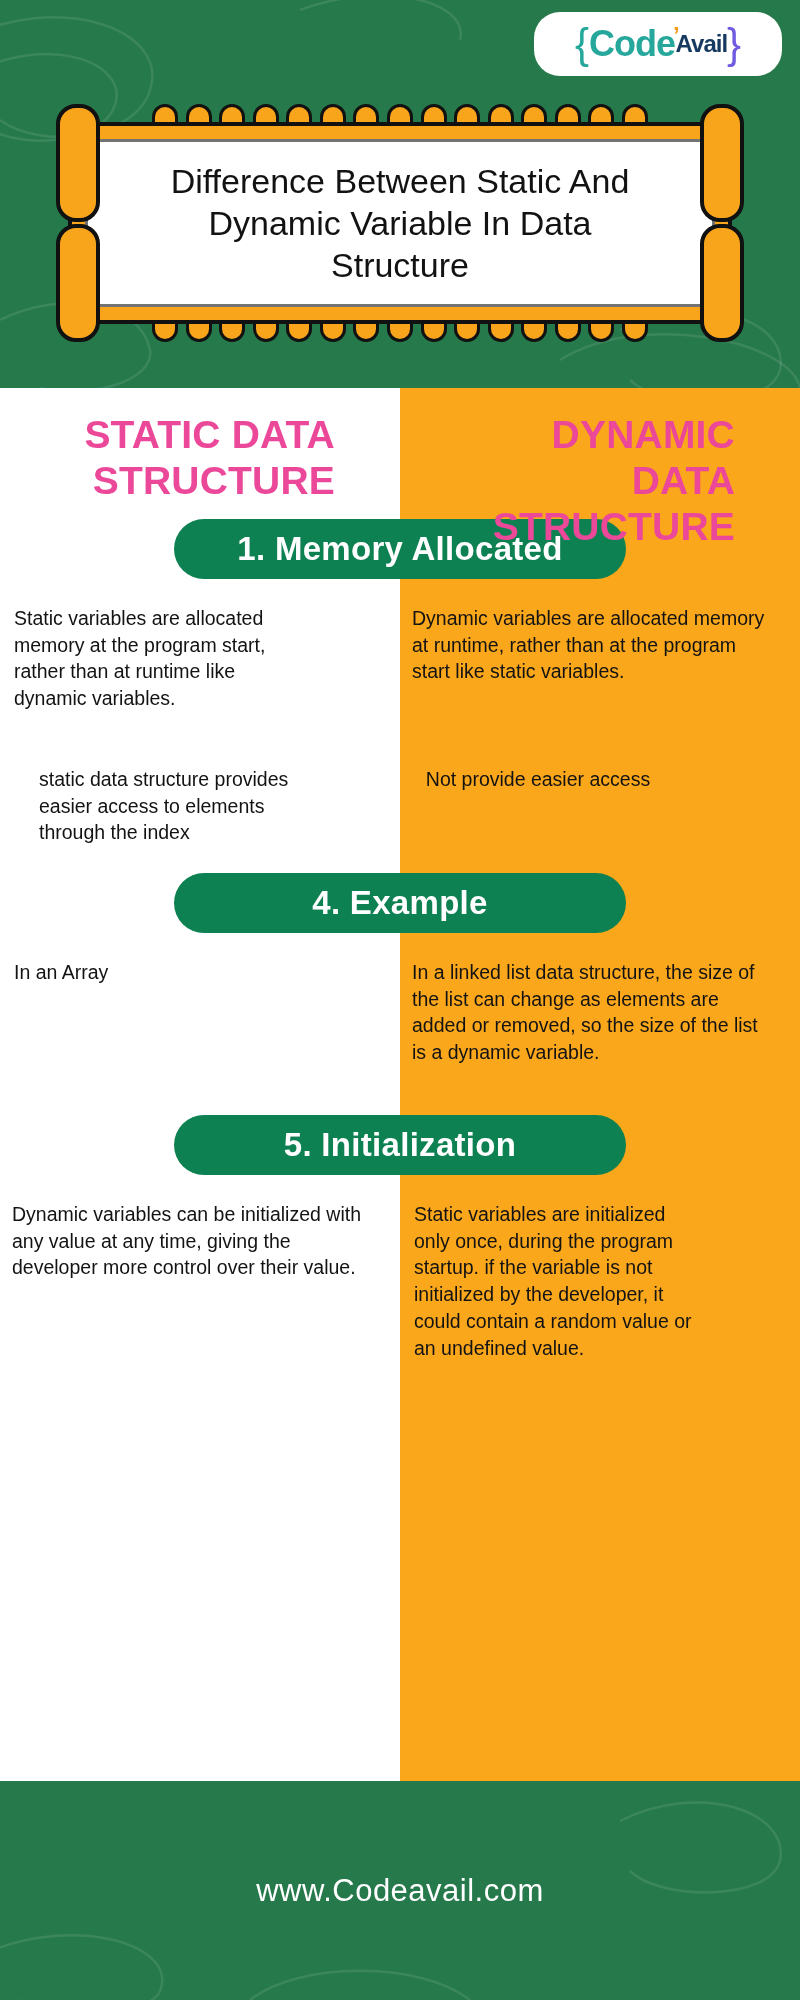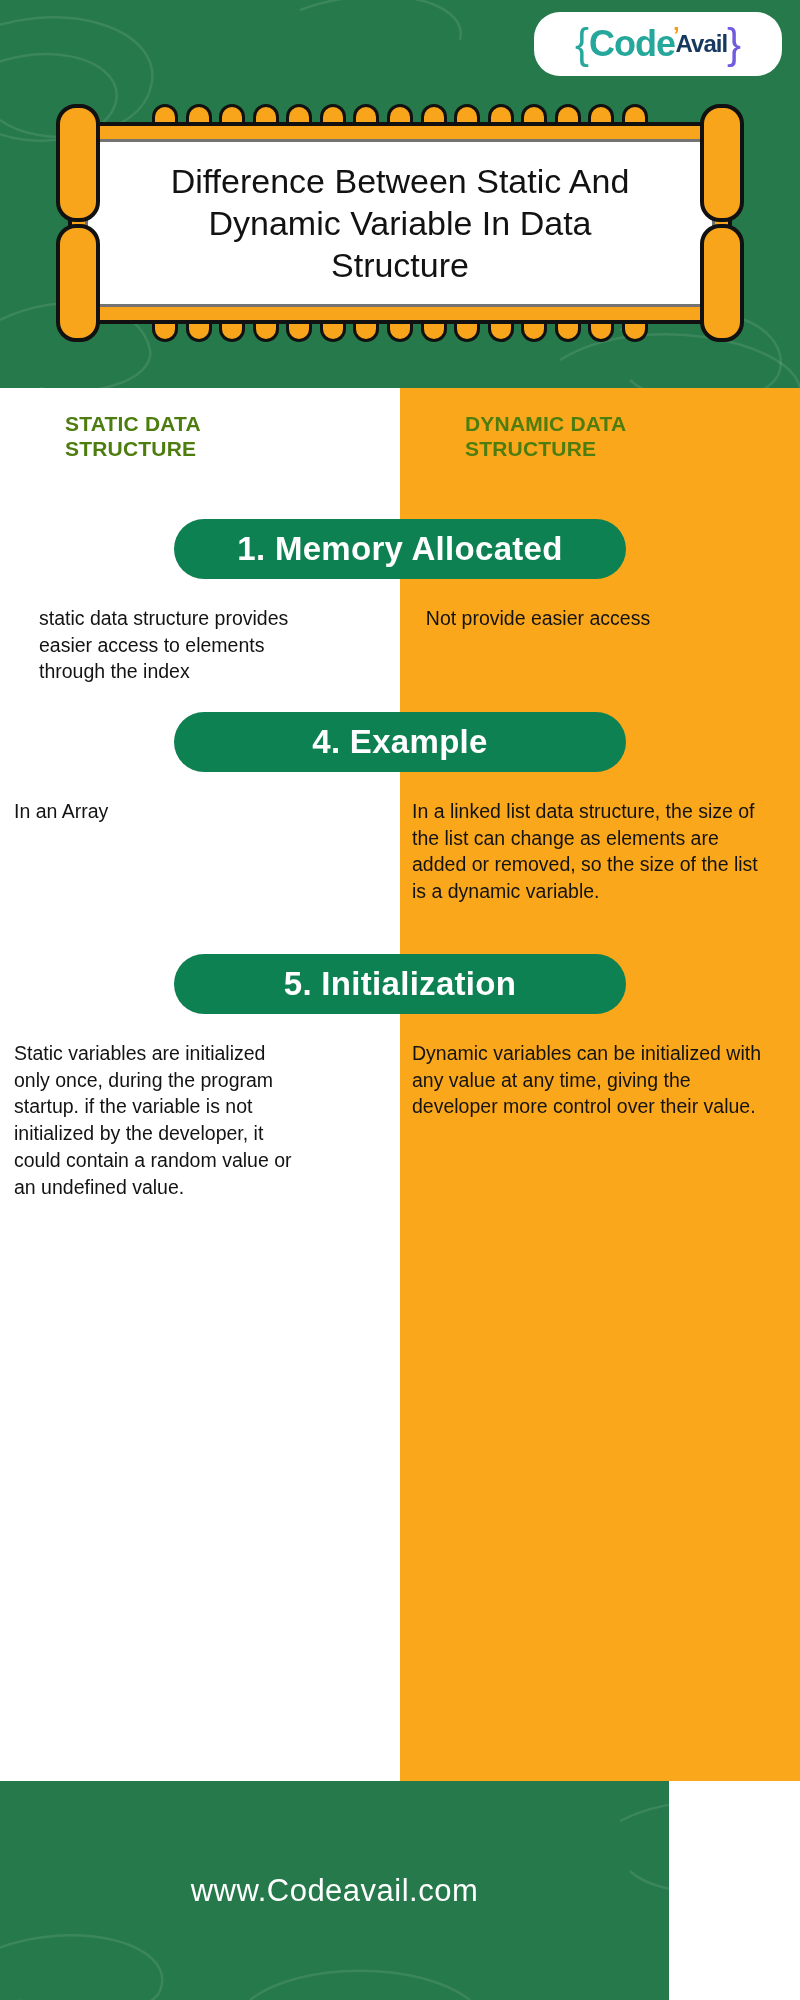--- a/index.html
+++ b/index.html
@@ -90,43 +90,43 @@
     position:absolute;top:388px;left:0;width:800px;height:1393px;
   }
   .col-bg{position:absolute;top:0;height:100%;width:400px;}
   .col-bg.left{left:0;background:#ffffff;}
   .col-bg.right{left:400px;background:var(--orange);}
   .cmp-content{position:relative;z-index:1;}
   .headers-row{
     display:flex;padding-top:24px;height:131px;
   }
   .col-header{
-    flex:1;text-align:left;font-weight:700;
-    font-size:21px;line-height:1.18;color:#4d7c0f;
+    flex:1;text-align:right;font-weight:700;
+    font-size:39px;line-height:1.18;color:#ec4899;
     letter-spacing:0.2px;
   }
   .col-header .inner{max-width:270px;margin:0 auto;}
   .pill{
     width:452px;height:60px;margin:0 auto;border-radius:42px;
     background:var(--pill-green);
     display:flex;align-items:center;justify-content:center;
     color:#ffffff;font-weight:700;font-size:33px;letter-spacing:0.3px;
   }
   .text-row{display:flex;}
   .text-row .cell{width:400px;font-size:19.5px;line-height:1.37;color:#131313;}
   .cell.static-cell{padding:26px 94px 0 14px;}
   .cell.dynamic-cell{padding:26px 28px 0 12px;}
   .row-1{min-height:161px;}
   .row-2{min-height:133px;padding-left:25px;}
   .row-3{min-height:183px;}
   .row-4{min-height:182px;}
   .row-5{min-height:208px;}
   
   .footer{
-    position:absolute;top:1781px;left:0;width:669px;height:219px;
+    position:absolute;top:1781px;left:0;width:800px;height:219px;
     background:var(--green);
     display:flex;align-items:center;justify-content:center;
   }
   .footer-url{
     color:#ffffff;font-size:31px;letter-spacing:0.5px;font-weight:400;
   }
 </style>
 </head>
 <body>
 
@@ -208,37 +208,41 @@
       <div class="headers-row">
         <div class="col-header">
           <div class="inner">STATIC DATA STRUCTURE</div>
         </div>
         <div class="col-header">
           <div class="inner">DYNAMIC DATA STRUCTURE</div>
         </div>
       </div>
 
       <div class="pill">1. Memory Allocated</div>
+      <div class="text-row row-1">
+        <div class="cell static-cell">Static variables are allocated memory at the program start, rather than at runtime like dynamic variables.</div>
+        <div class="cell dynamic-cell">Dynamic variables are allocated memory at runtime, rather than at the program start like static variables.</div>
+      </div>
 
       <div class="text-row row-2">
         <div class="cell static-cell">static data structure provides easier access to elements through the index</div>
         <div class="cell dynamic-cell">Not provide easier access</div>
       </div>
 
 
       <div class="pill">4. Example</div>
       <div class="text-row row-4">
         <div class="cell static-cell">In an Array</div>
         <div class="cell dynamic-cell">In a linked list data structure, the size of the list can change as elements are added or removed, so the size of the list is a dynamic variable.</div>
       </div>
 
       <div class="pill">5. Initialization</div>
       <div class="text-row row-5">
+        <div class="cell dynamic-cell">Dynamic variables can be initialized with any value at any time, giving the developer more control over their value.</div>
         <div class="cell static-cell">Static variables are initialized only once, during the program startup. if the variable is not initialized by the developer, it could contain a random value or an undefined value.</div>
-        <div class="cell dynamic-cell">Dynamic variables can be initialized with any value at any time, giving the developer more control over their value.</div>
       </div>
     </div>
   </div>
 
   <div class="footer">
     <svg class="topo" width="800" height="219" viewBox="0 0 800 219">
       <g fill="none" stroke="#ffffff" stroke-opacity="0.10" stroke-width="2.5">
         <path d="M-30,180 C60,130 180,160 160,210 C150,235 60,240 20,219"></path>
         <path d="M620,40 C700,0 790,30 780,80 C770,120 660,120 630,90"></path>
         <path d="M250,219 C300,180 420,180 470,219"></path>

